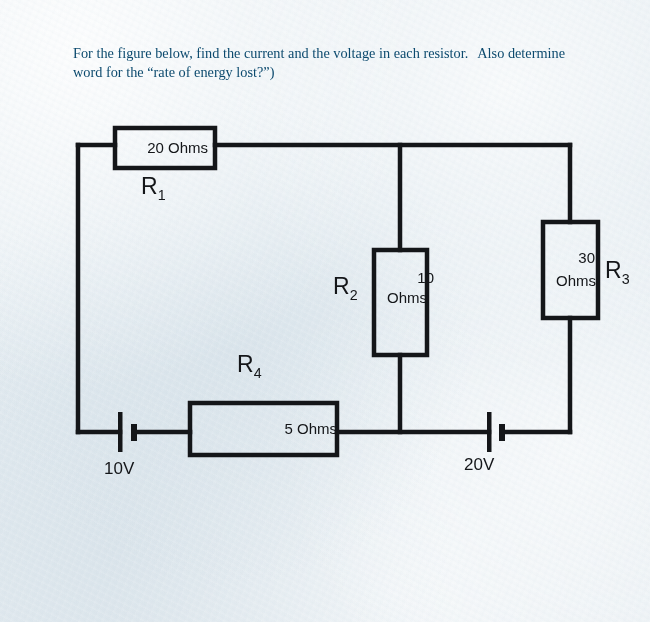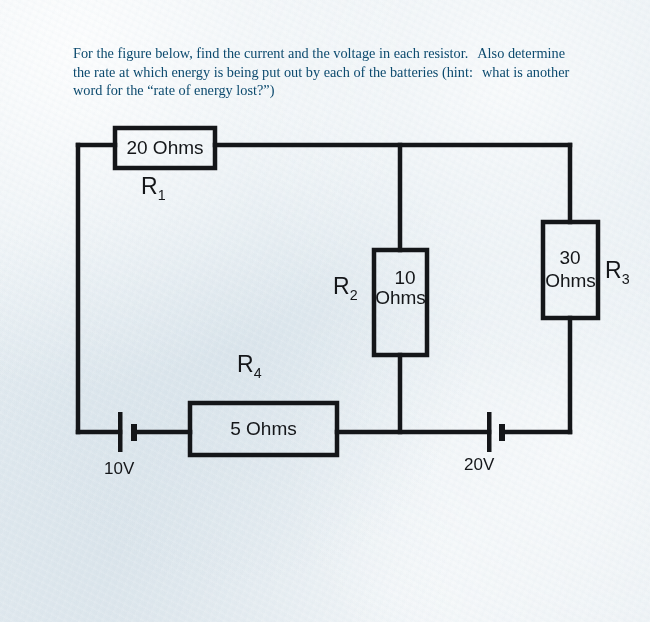--- a/index.html
+++ b/index.html
@@ -67,37 +67,36 @@
   }
   .rname {
     font-size: 23px;
     line-height: 1;
   }
   .rname sub {
     font-size: 0.62em;
     line-height: 1;
   }
   .boxtxt {
-    font-size: 19px;
+    font-size: 15px;
     line-height: 19px;
-    text-align: center;
+    text-align: right;
   }
   .batt-lbl {
     font-size: 17px;
     line-height: 1;
   }
 </style>
 </head>
 <body>
 
 <div id="paper"></div>
 
 <div id="prompt">
   <p><span>For the figure below, find the current and the voltage in each resistor.</span><span class="gap"></span><span>Also determine</span></p>
-  <p><span>the rate at which energy is being put out by each of the batteries (hint:</span><span class="gap"></span><span>what is another</span></p>
   <p>word for the “rate of energy lost?”)</p>
 </div>
 
 <svg id="circuit" width="650" height="622" viewBox="0 0 650 622">
   <g stroke="#141619" fill="none" stroke-linecap="square" stroke-width="4.5">
 
     <path d="M 215 145 L 570 145"></path>
 
     <path d="M 78 145 L 115 145"></path>
 

